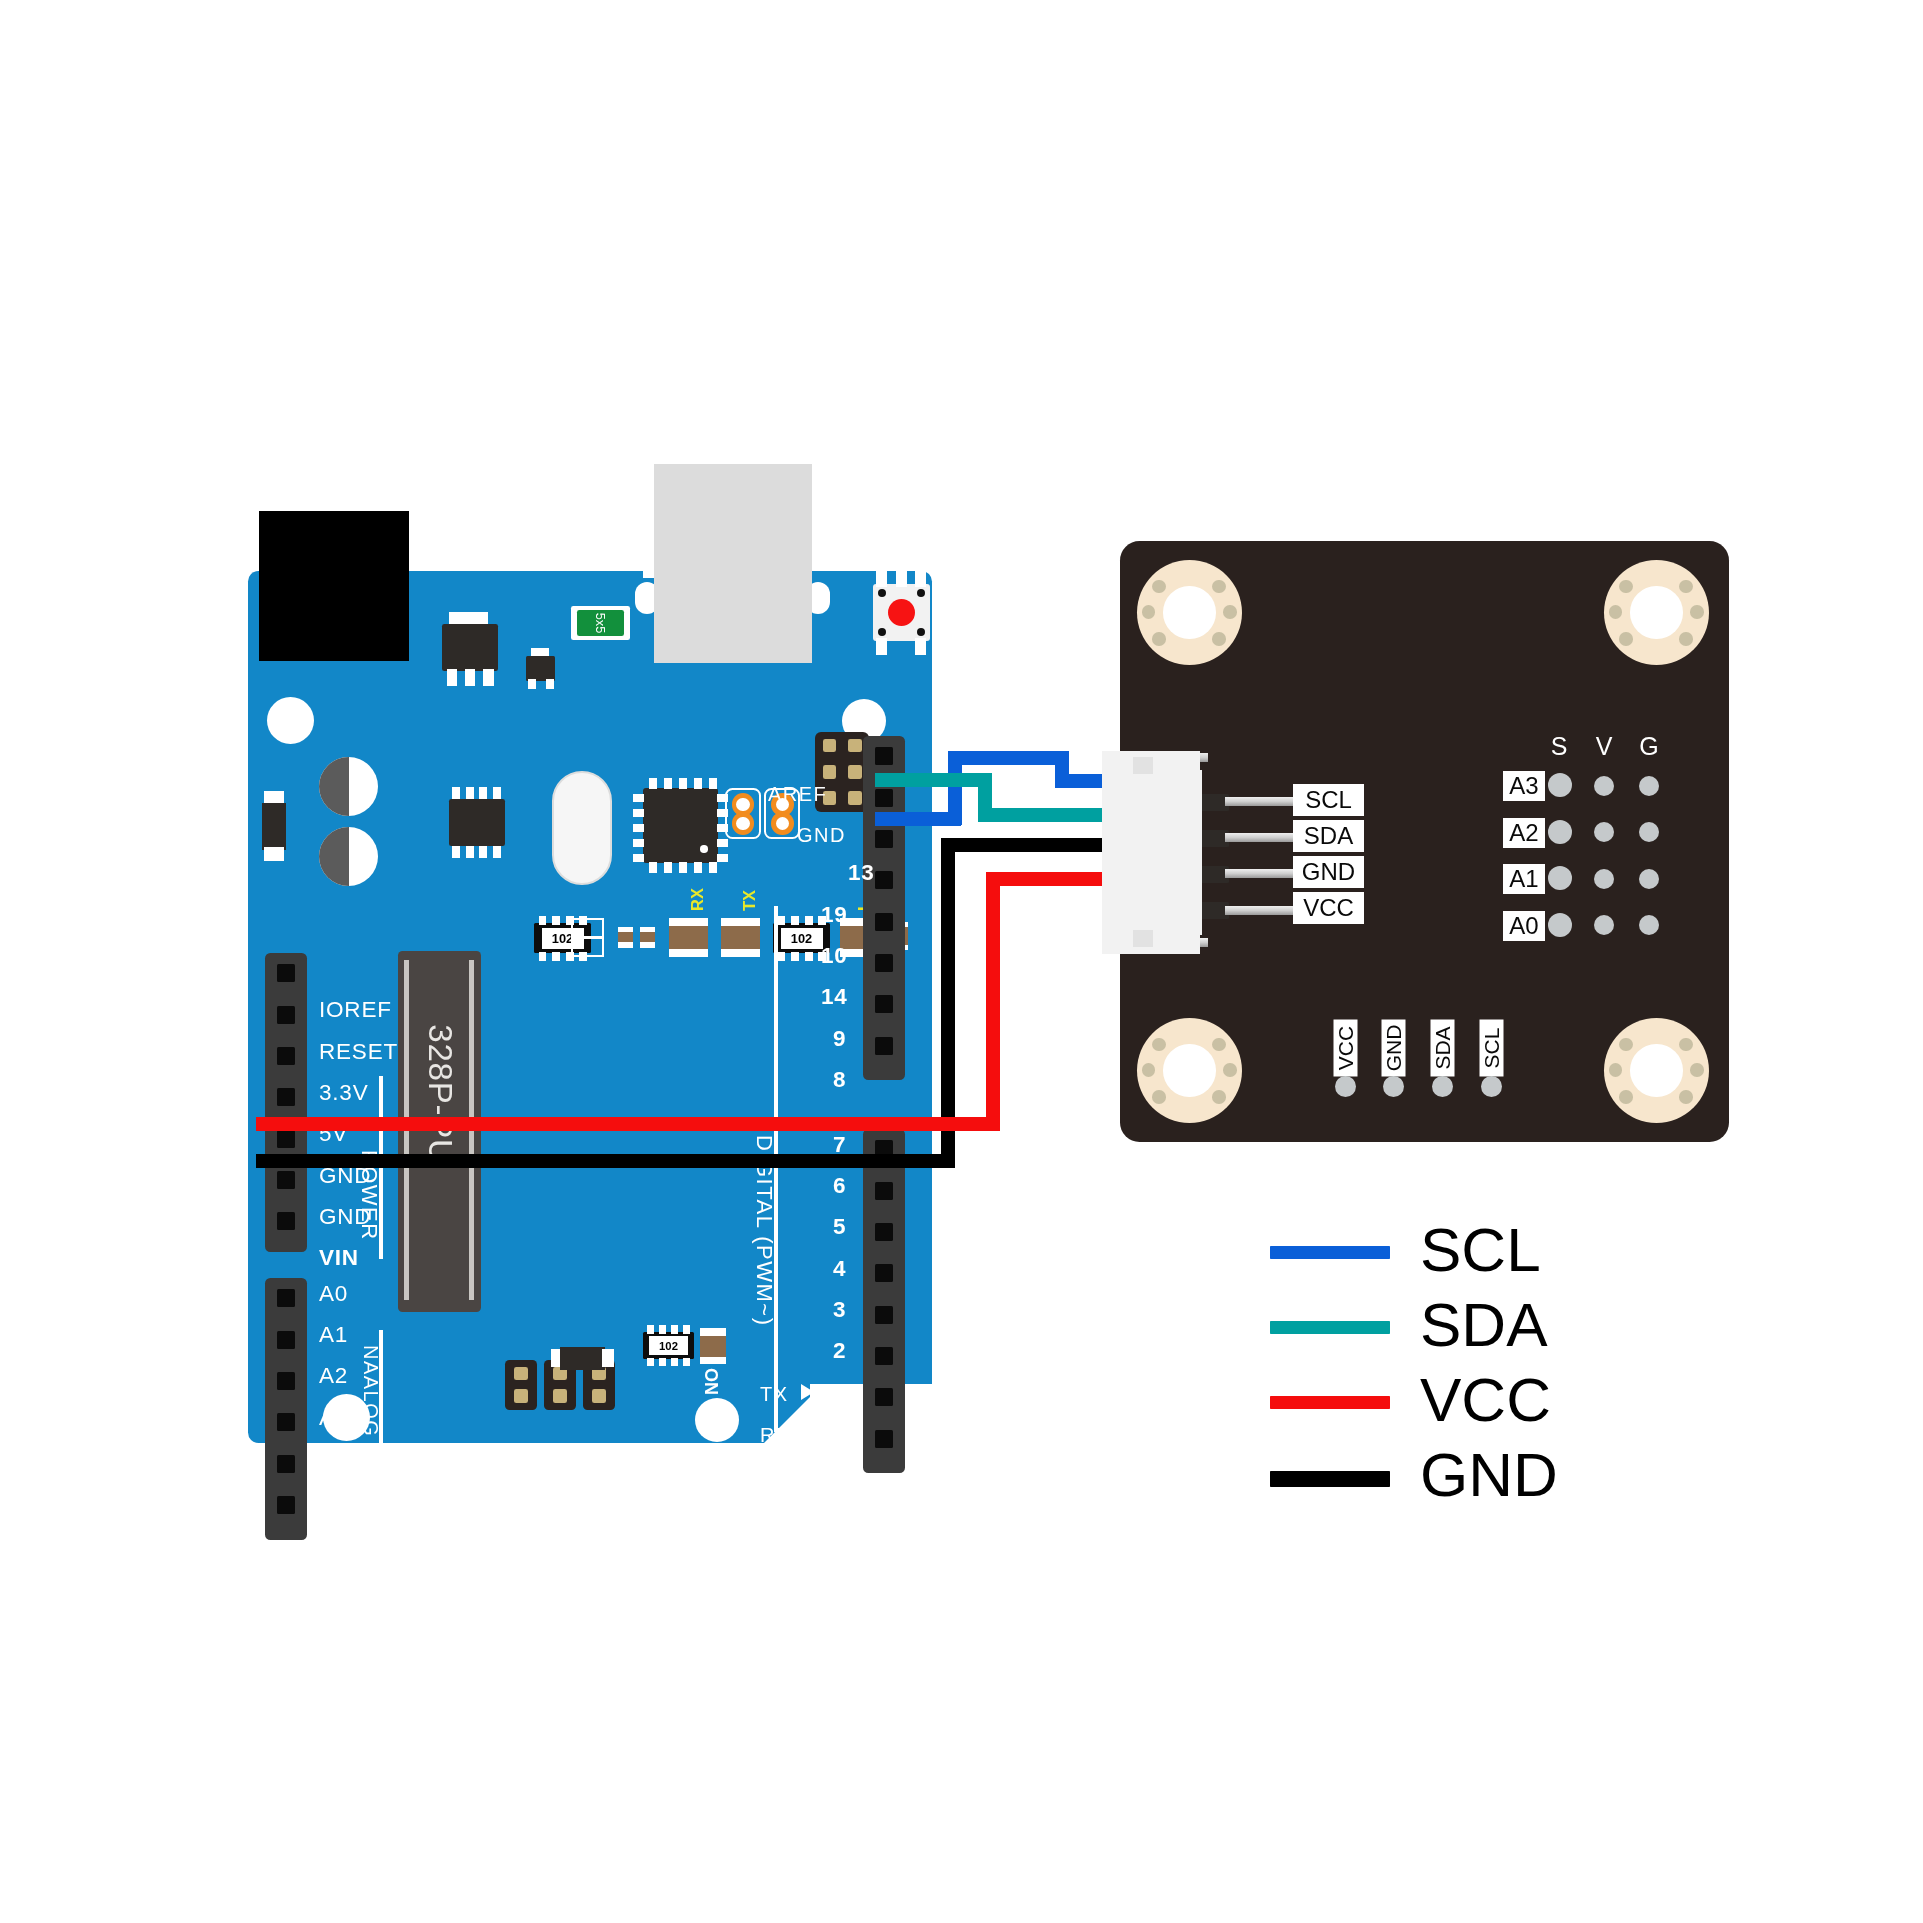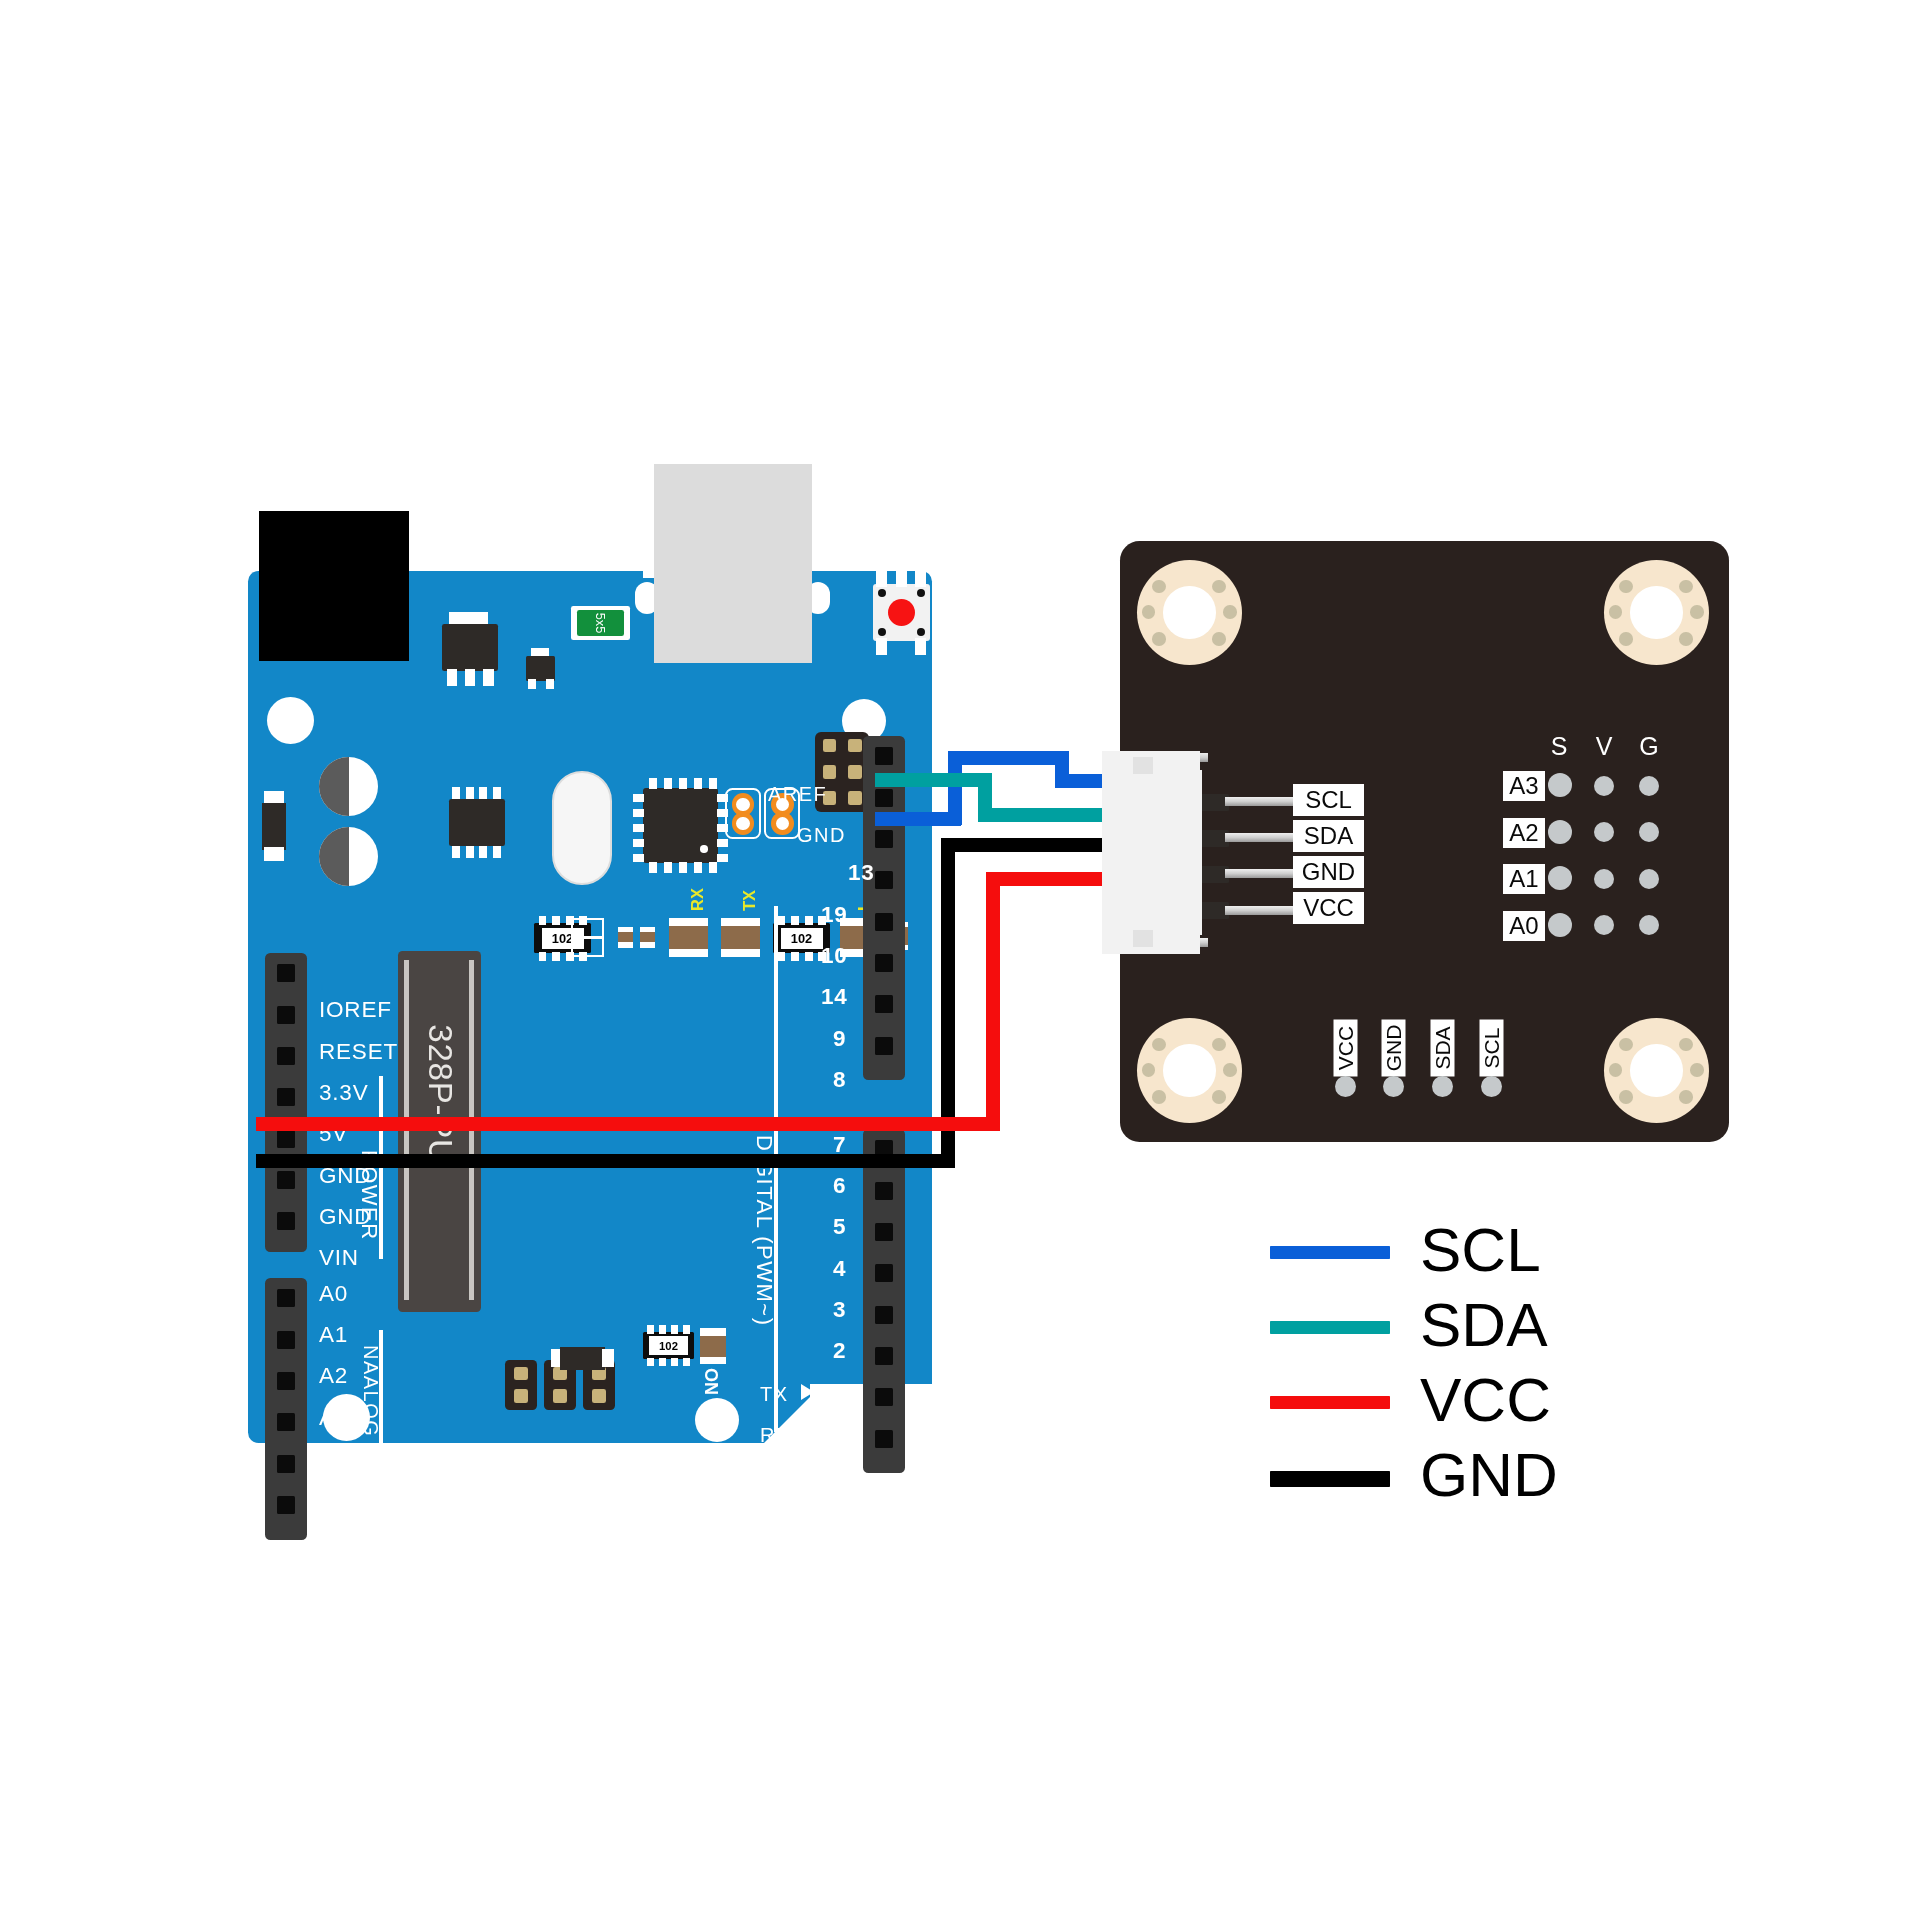--- a/index.html
+++ b/index.html
@@ -402,21 +402,21 @@
     <div class="hdrhole" style="left:12px;top:177px;width:18px;height:18px;"></div>
     <div class="hdrhole" style="left:12px;top:218px;width:18px;height:18px;"></div>
     <div class="hdrhole" style="left:12px;top:259px;width:18px;height:18px;"></div>
   </div>
   <div class="silk" style="left:319px;top:997px;">IOREF</div>
   <div class="silk" style="left:319px;top:1039px;">RESET</div>
   <div class="silk" style="left:319px;top:1080px;">3.3V</div>
   <div class="silk" style="left:319px;top:1121px;">5V</div>
   <div class="silk" style="left:319px;top:1163px;">GND</div>
   <div class="silk" style="left:319px;top:1204px;">GND</div>
-  <div class="silk" style="left:319px;top:1245px;">VIN</div>
+  <div class="silk" style="left:319px;top:1245px;font-weight:bold;">VIN</div>
   <div class="silk-rot" style="left:382px;top:1150px;">POWER</div>
   <div class="silk-line" style="left:379px;top:1076px;width:3.8px;height:183px;"></div>
 
   <div class="abs hdr" style="left:265px;top:1278px;width:42px;height:262px;">
     <div class="hdrhole" style="left:12px;top:11.3px;width:18px;height:18px;"></div>
     <div class="hdrhole" style="left:12px;top:53px;width:18px;height:18px;"></div>
     <div class="hdrhole" style="left:12px;top:94px;width:18px;height:18px;"></div>
     <div class="hdrhole" style="left:12px;top:135px;width:18px;height:18px;"></div>
     <div class="hdrhole" style="left:12px;top:177px;width:18px;height:18px;"></div>
     <div class="hdrhole" style="left:12px;top:218px;width:18px;height:18px;"></div>

